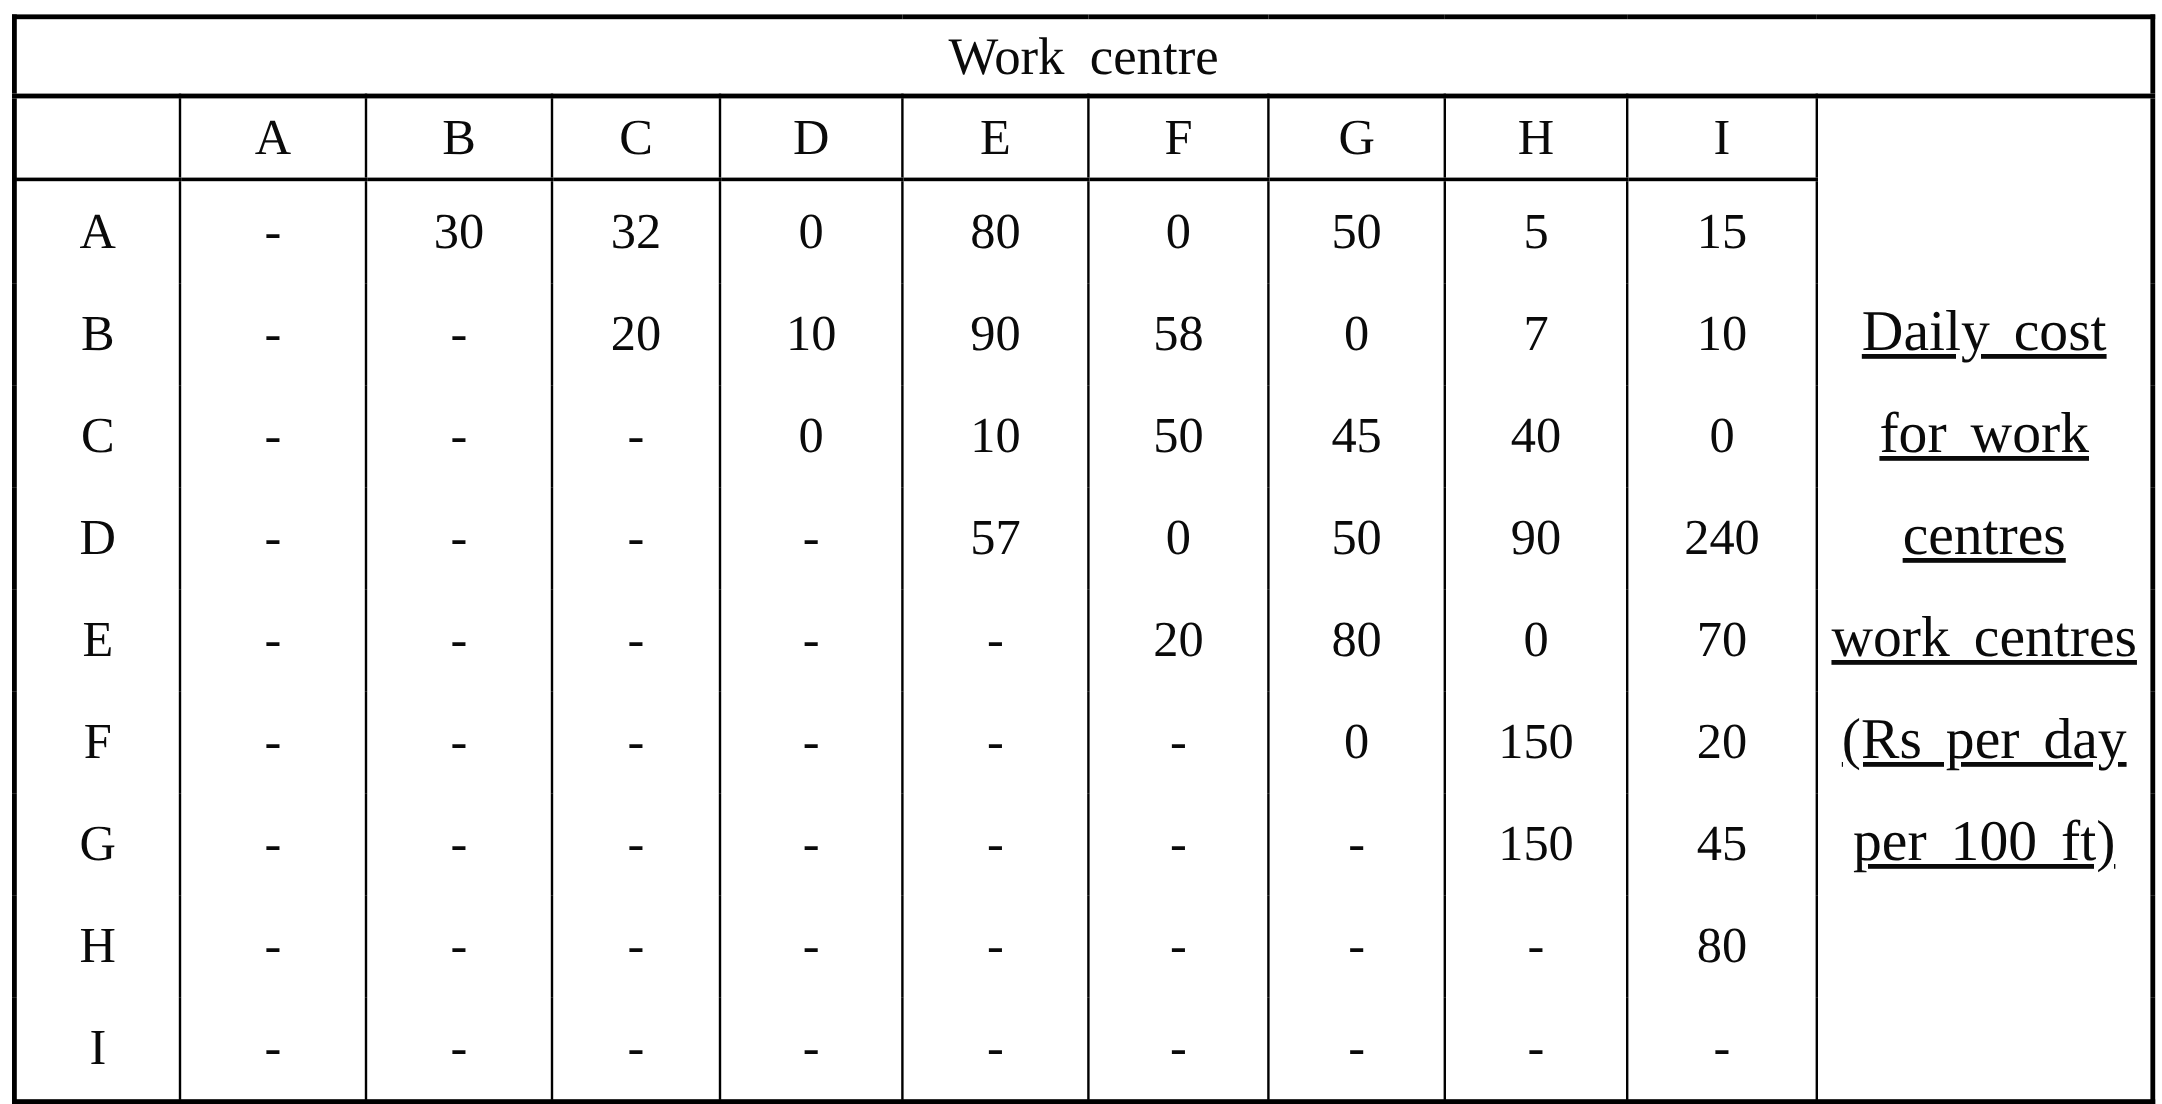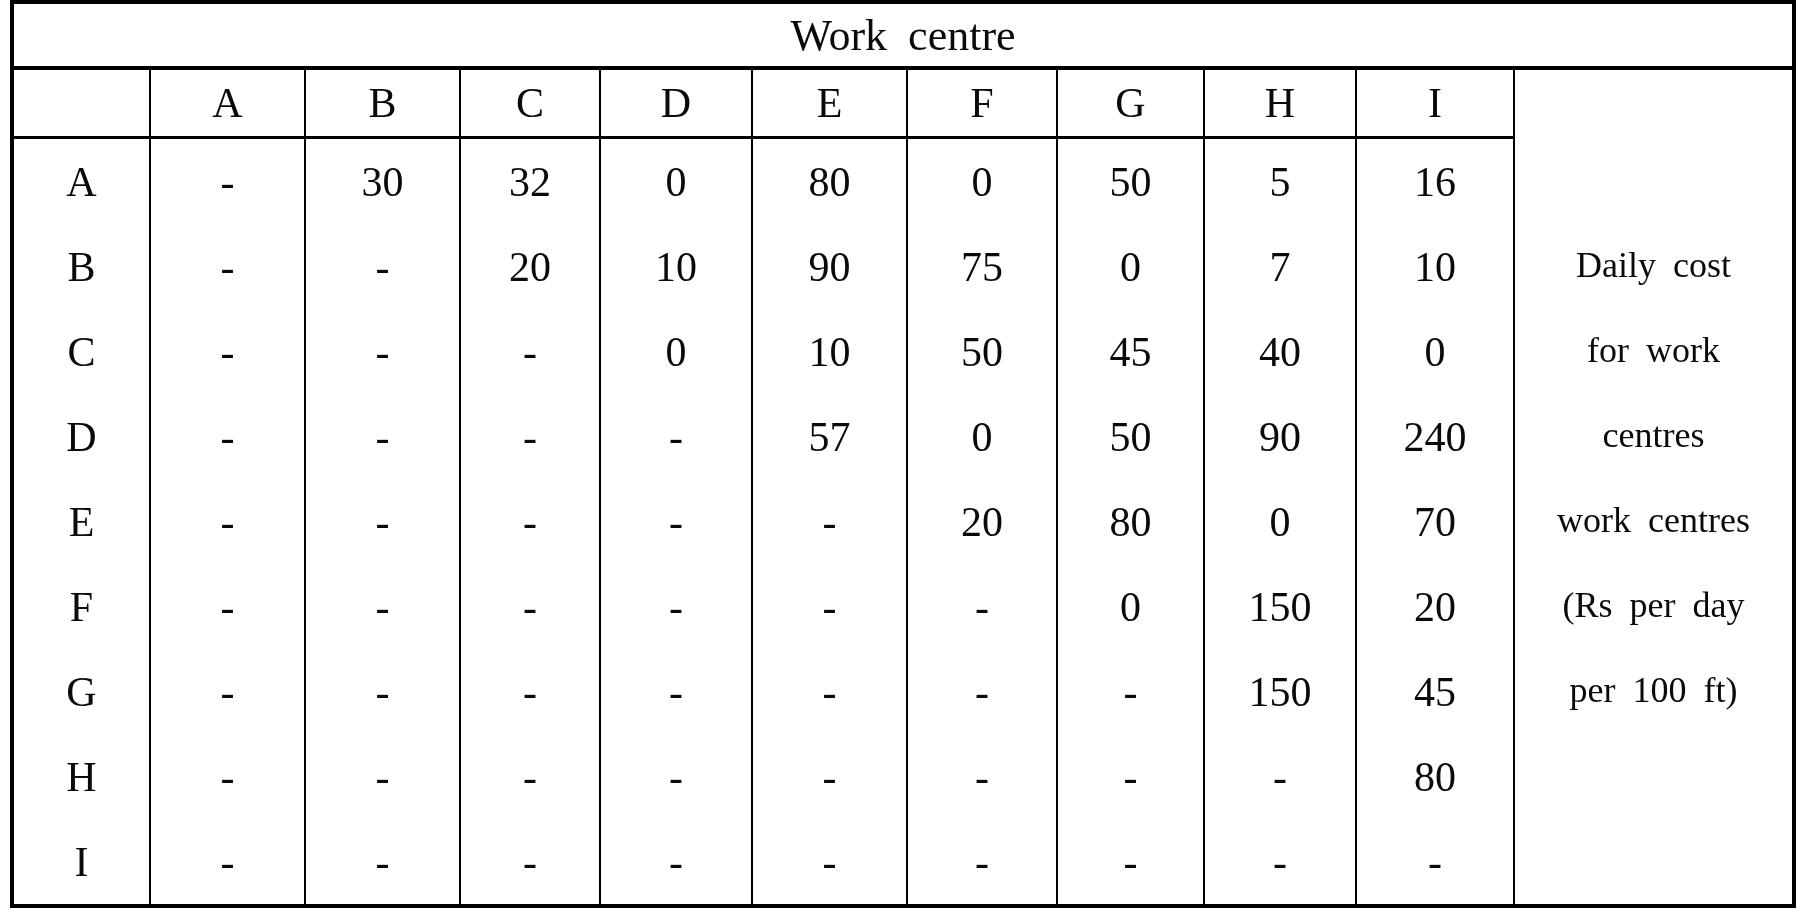--- a/index.html
+++ b/index.html
@@ -4,21 +4,21 @@
 <style>
   html, body {
     margin: 0;
     padding: 0;
     background: #ffffff;
   }
   .page {
     width: 1802px;
     height: 920px;
     box-sizing: border-box;
-    padding: 0 10px;
+    padding: 12px 10px;
     background: #ffffff;
   }
   table.cost-table {
     border-collapse: collapse;
     table-layout: fixed;
     width: 1782px;
     border: 4px solid #000000;
     font-family: "Liberation Serif", "DejaVu Serif", serif;
     color: #0a0a0a;
   }
@@ -58,22 +58,23 @@
     vertical-align: top;
   }
   .side-lines {
     margin-top: 152px; 
   }
   .side-line {
     height: 85px;
     display: flex;
     align-items: center;
     justify-content: center;
-    font-size: 36px;
+    font-size: 48px;
     word-spacing: 8px;
+    text-decoration: underline;
   }
 </style>
 </head>
 <body>
 
 <div class="page">
   <table class="cost-table">
     <colgroup>
       <col style="width:138px">
       <col style="width:155px">
@@ -117,30 +118,30 @@
         <tr class="data-row">
           <td>A</td>
           <td>-</td>
           <td>30</td>
           <td>32</td>
           <td>0</td>
           <td>80</td>
           <td>0</td>
           <td>50</td>
           <td>5</td>
-          <td>16</td>
+          <td>15</td>
         </tr>
         <tr class="data-row">
           <td>B</td>
           <td>-</td>
           <td>-</td>
           <td>20</td>
           <td>10</td>
           <td>90</td>
-          <td>75</td>
+          <td>58</td>
           <td>0</td>
           <td>7</td>
           <td>10</td>
         </tr>
         <tr class="data-row">
           <td>C</td>
           <td>-</td>
           <td>-</td>
           <td>-</td>
           <td>0</td>

